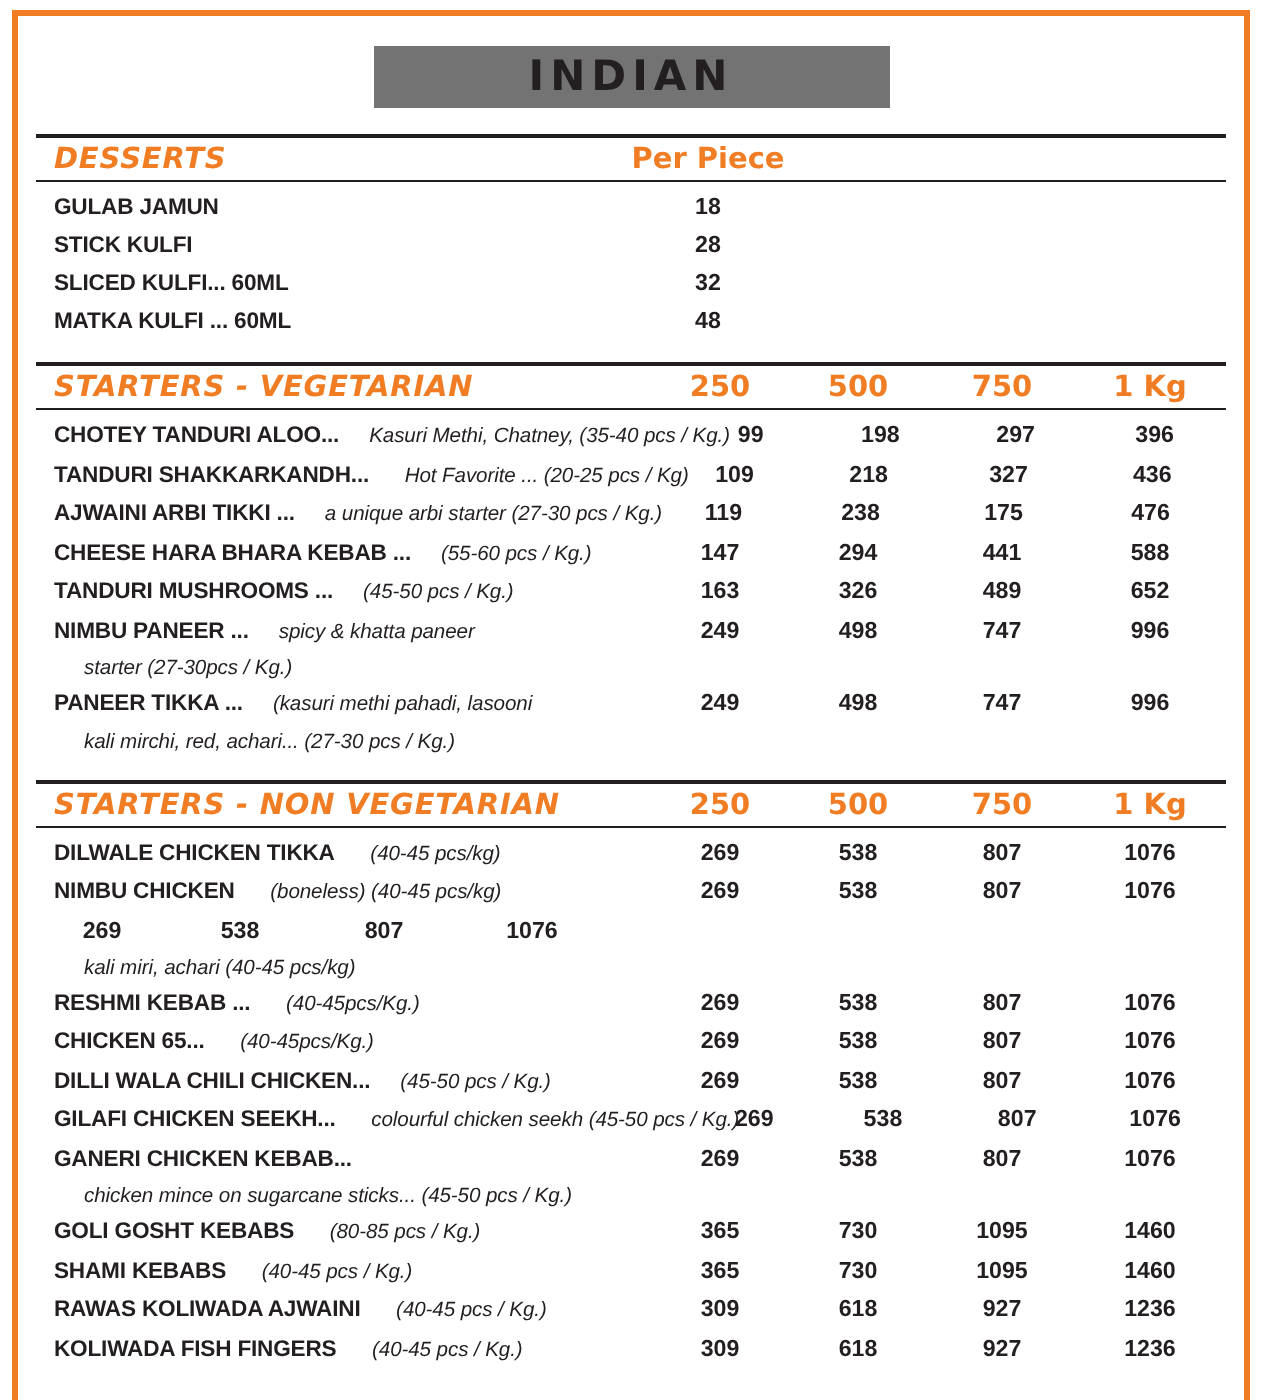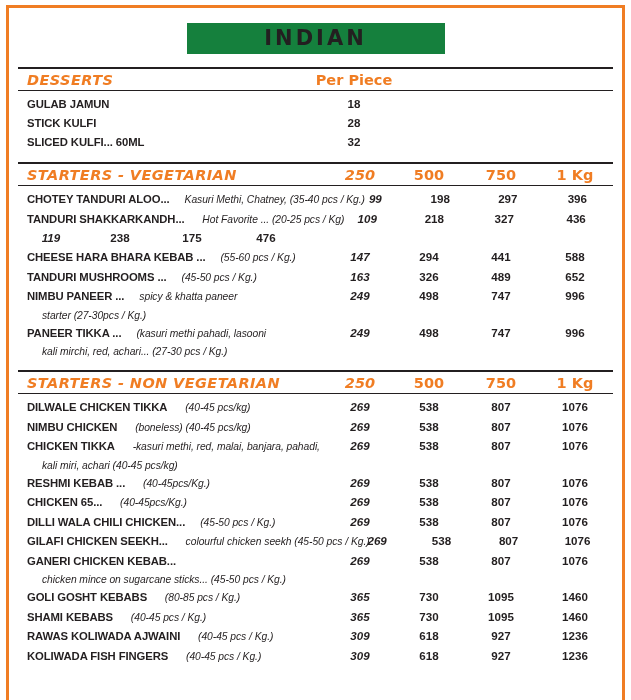--- a/index.html
+++ b/index.html
@@ -42,21 +42,21 @@
   }
 
   
   .banner-wrap {
     display: flex;
     justify-content: center;
     padding-top: 15px;
     padding-bottom: 13px;
   }
   .banner {
-    background: #15803d;
+    background: #737373;
     width: 258px;
     height: 31px;
     display: flex;
     align-items: center;
     justify-content: center;
   }
   .banner-text {
     font-family: "DejaVu Sans", sans-serif;
     font-weight: bold;
     font-size: 21px;
@@ -96,21 +96,21 @@
     font-family: "DejaVu Sans", sans-serif;
     font-weight: bold;
     font-size: 14.5px;
     color: #f07d23;
     text-align: center;
     flex: 0 0 auto;
   }
 
   
   .c-name  { flex: 1 1 auto; min-width: 0; }
-  .c-250   { width: 66px; font-style: italic; }
+  .c-250   { width: 66px; }
   .c-500   { width: 72px; }
   .c-750   { width: 72px; }
   .c-1kg   { width: 76px; }
   .c-pp    { width: 78px; }
 
   
   .rows {
     padding-top: 4px;
   }
   .row {
@@ -193,20 +193,27 @@
         <div class="c-750"></div>
         <div class="c-1kg"></div>
       </div>
       <div class="row dessert-row">
         <div class="row-name c-name"><span class="iname">SLICED KULFI... 60ML</span></div>
         <div class="price c-pp">32</div>
         <div class="c-500"></div>
         <div class="c-750"></div>
         <div class="c-1kg"></div>
       </div>
+      <div class="row dessert-row">
+        <div class="row-name c-name"><span class="iname">MATKA KULFI ... 60ML</span></div>
+        <div class="price c-pp">48</div>
+        <div class="c-500"></div>
+        <div class="c-750"></div>
+        <div class="c-1kg"></div>
+      </div>
     </div>
 
     <div class="gap-md"></div>
 
     <div class="rule-thick"></div>
     <div class="section-head">
       <div class="section-title c-name">STARTERS - VEGETARIAN</div>
       <div class="col-head c-250">250</div>
       <div class="col-head c-500">500</div>
       <div class="col-head c-750">750</div>
@@ -226,20 +233,21 @@
 
       <div class="row">
         <div class="row-name c-name"><span class="iname">TANDURI SHAKKARKANDH...</span><span class="idesc"> Hot Favorite ... (20-25 pcs / Kg)</span></div>
         <div class="price c-250">109</div>
         <div class="price c-500">218</div>
         <div class="price c-750">327</div>
         <div class="price c-1kg">436</div>
       </div>
 
       <div class="row">
+        <div class="row-name c-name"><span class="iname">AJWAINI ARBI TIKKI ...</span><span class="idesc">a unique arbi starter (27-30 pcs / Kg.)</span></div>
         <div class="price c-250">119</div>
         <div class="price c-500">238</div>
         <div class="price c-750">175</div>
         <div class="price c-1kg">476</div>
       </div>
 
       <div class="row">
         <div class="row-name c-name"><span class="iname">CHEESE HARA BHARA KEBAB ...</span><span class="idesc">(55-60 pcs / Kg.)</span></div>
         <div class="price c-250">147</div>
         <div class="price c-500">294</div>
@@ -312,21 +320,20 @@
 
       <div class="row">
         <div class="row-name c-name"><span class="iname">NIMBU CHICKEN</span><span class="idesc"> (boneless) (40-45 pcs/kg)</span></div>
         <div class="price c-250">269</div>
         <div class="price c-500">538</div>
         <div class="price c-750">807</div>
         <div class="price c-1kg">1076</div>
       </div>
 
       <div class="row">
-        <div class="row-name c-name"><span class="iname">CHICKEN TIKKA</span><span class="idesc"> -kasuri methi, red, malai, banjara, pahadi,</span></div>
         <div class="price c-250">269</div>
         <div class="price c-500">538</div>
         <div class="price c-750">807</div>
         <div class="price c-1kg">1076</div>
       </div>
       <div class="row row-cont">
         <div class="row-name c-name"><span class="idesc">kali miri, achari (40-45 pcs/kg)</span></div>
         <div class="c-250"></div>
         <div class="c-500"></div>
         <div class="c-750"></div>

